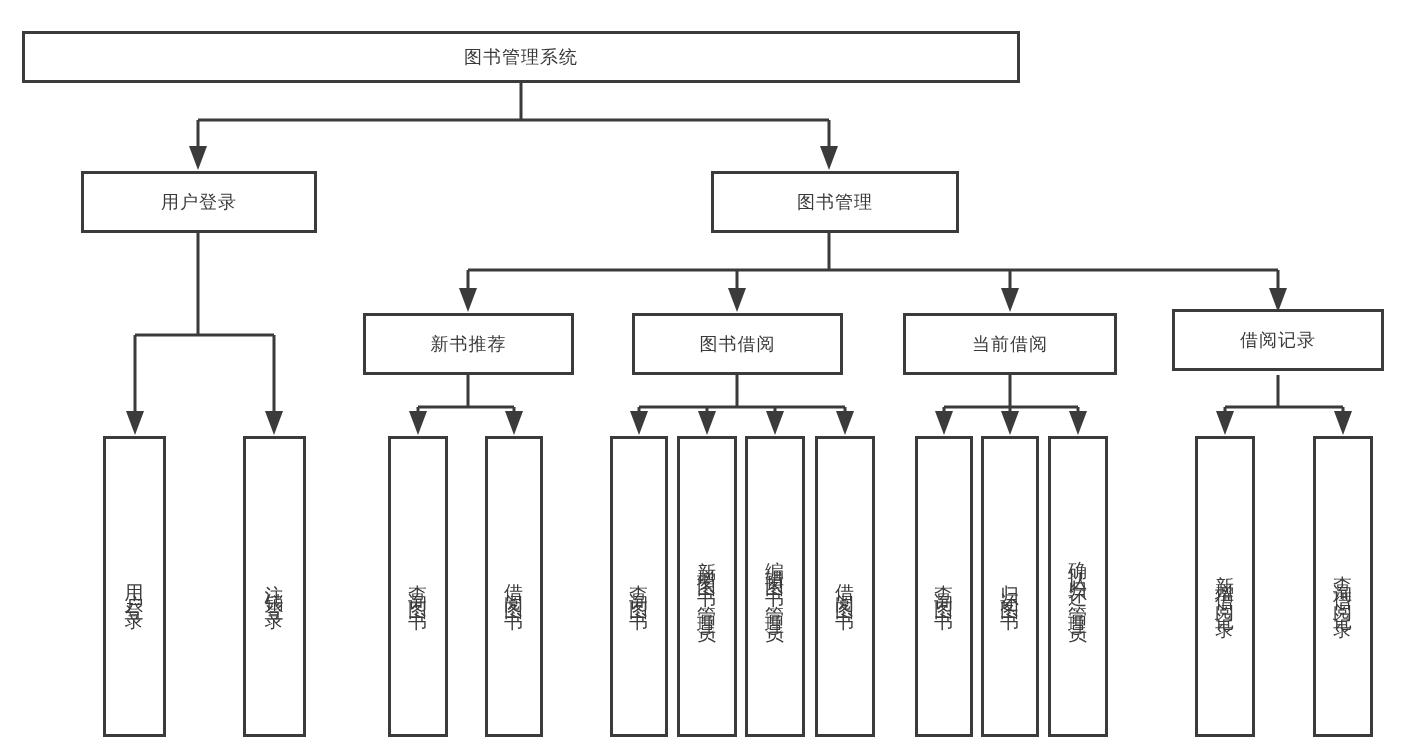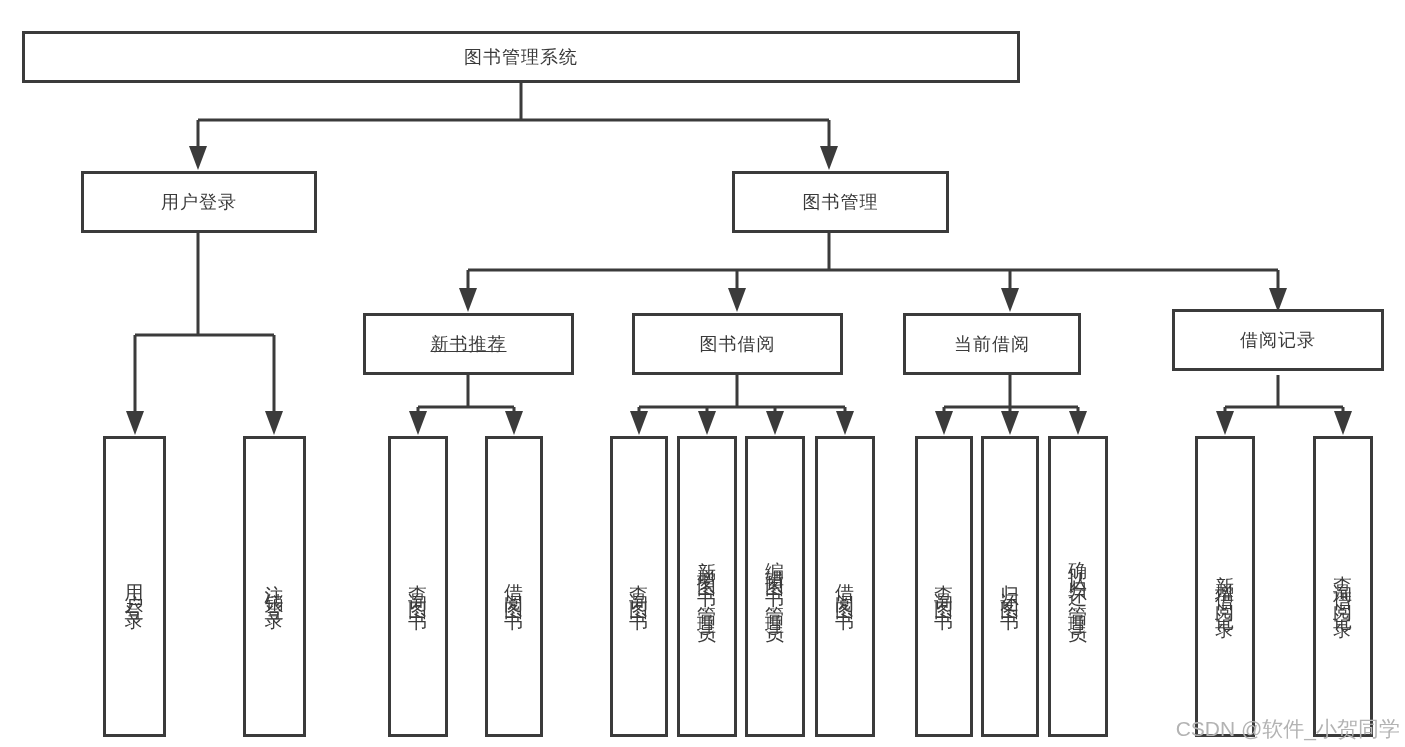--- a/index.html
+++ b/index.html
@@ -36,24 +36,24 @@
     writing-mode:vertical-rl;
     text-orientation:mixed;
     font-size:19px;
     line-height:1;
     letter-spacing:9px;
     white-space:nowrap;
   }
   
   .n-root   {left:22px;  top:15px;  width:998px; height:52px;margin-top:16px;}
   .n-login  {left:81px;  top:171px; width:236px; height:62px;}
-  .n-mgmt   {left:732px; top:171px; width:217px; height:62px;}
-  .n-newbook{left:363px; top:313px; width:211px; height:62px;text-decoration:underline;}
+  .n-mgmt   {left:711px; top:171px; width:248px; height:62px;}
+  .n-newbook{left:363px; top:313px; width:211px; height:62px;}
   .n-borrow {left:632px; top:313px; width:211px; height:62px;justify-content:center;}
-  .n-current{left:903px; top:313px; width:178px; height:62px;font-family:Liberation Serif, serif;}
+  .n-current{left:903px; top:313px; width:214px; height:62px;font-family:Liberation Serif, serif;}
   .n-records{left:1172px;top:309px; width:212px; height:62px;}
   .l-1a{left:103px; width:63px;}
   .l-1b{left:243px; width:63px;}
   .l-2a{left:388px; width:60px;}
   .l-2b{left:485px; width:58px;}
   .l-3a{left:610px; width:58px;}
   .l-3b{left:677px; width:60px;}
   .l-3c{left:745px; width:60px;}
   .l-3d{left:815px; width:60px;}
   .l-4a{left:915px; width:58px;}
@@ -172,14 +172,13 @@
     <span class="vtext">确认归还（管理员）</span>
   </div>
 
   <div class="box leaf l-5a">
     <span class="vtext">新增借阅记录</span>
   </div>
   <div class="box leaf l-5b">
     <span class="vtext">查询借阅记录</span>
   </div>
 
-  <div class="watermark">CSDN @软件_小贺同学</div>
 </div>
 
 </body></html>

